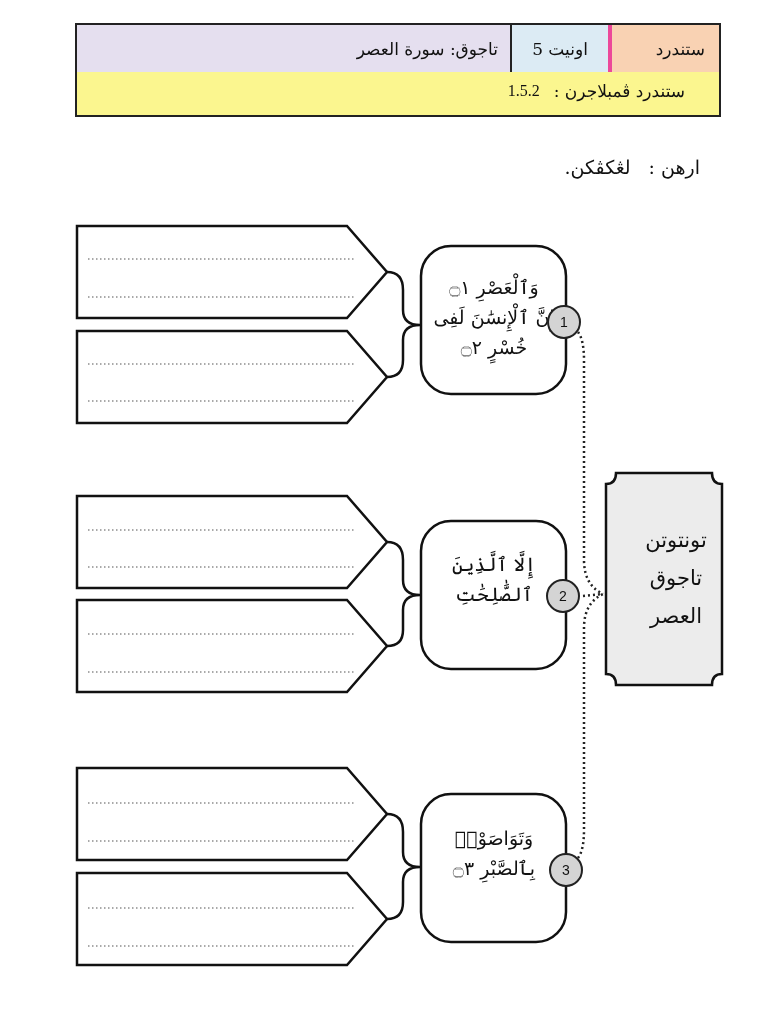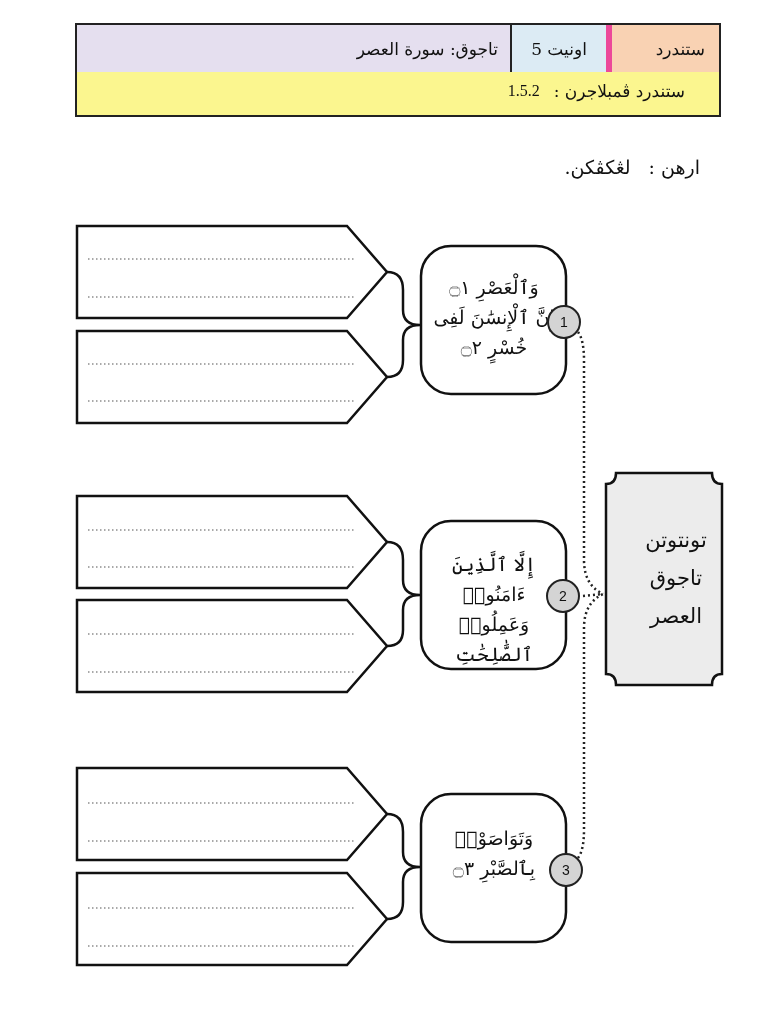--- a/index.html
+++ b/index.html
@@ -2,21 +2,21 @@
 <html><head>
   <meta charset="utf-8">
   <style>
     html, body { margin:0; padding:0; background:#ffffff; }
     body { width:768px; height:1024px; position:relative; overflow:hidden; font-family:"DejaVu Serif", serif; color:#111; }
     .hdr { position:absolute; left:75px; top:23px; width:646px; height:94px; border:2px solid #222; box-sizing:border-box; }
     .hdr-row1 { position:absolute; left:0; top:0; right:0; height:47px; border-bottom:2px solid #222; display:flex; direction:ltr; }
     .hdr-row2 { position:absolute; left:0; top:47px; right:0; bottom:0; background:#fbf68f; }
     .cell { box-sizing:border-box; height:100%; display:flex; align-items:center; font-size:17px; direction:rtl; }
     .cell-topic { background:#e5dfef; flex:1; justify-content:flex-start; padding-right:12px; border-right:2px solid #222; }
-    .cell-unit { background:#dcebf4; width:100px; justify-content:center; border-right:6px solid #ec4899; }
+    .cell-unit { background:#dcebf4; width:100px; justify-content:center; border-right:4px solid #ec4899; }
     .cell-subject { background:#f9d2b3; width:107px; justify-content:flex-start; padding-right:14px; }
     .std { position:absolute; right:34px; top:9px; font-size:17px; direction:rtl; display:flex; gap:14px; align-items:center; }
     .std-code { font-family:Liberation Serif, serif; font-size:16px; }
     .instr { position:absolute; right:68px; top:156px; font-size:19px; direction:rtl; display:flex; gap:18px; }
     svg.canvas { position:absolute; left:0; top:0; }
     .verse { position:absolute; width:134px; text-align:center; direction:rtl; font-size:19px; line-height:30px; font-family:"DejaVu Serif", serif; }
     .num { position:absolute; width:34px; height:34px; border-radius:50%; background:#d4d4d4; border:2px solid #222; box-sizing:border-box; display:flex; align-items:center; justify-content:center; font-family:"Liberation Sans", sans-serif; font-size:14px; }
     .title-box { position:absolute; left:606px; top:472px; width:140px; height:212px; display:flex; flex-direction:column; align-items:center; justify-content:center; direction:rtl; font-size:21px; line-height:38px; }
     .ans-area { position:absolute; left:78px; width:270px; height:84px; }
   </style>
@@ -91,21 +91,20 @@
   <path fill="#ececec" stroke="#111" stroke-width="2.5" d="M616 473 H712 Q712 484 722 484 V674 Q712 674 712 685 H616 Q616 674 606 674 V484 Q616 484 616 473 Z"></path>
 </svg>
 
 <div class="verse" style="left:427px; top:272px;">
   <div>وَٱلْعَصْرِ ۝١</div>
   <div>إِنَّ ٱلْإِنسَٰنَ لَفِى</div>
   <div>خُسْرٍ ۝٢</div>
 </div>
 <div class="verse" style="left:427px; top:549px;">
   <div>إِلَّا ٱلَّذِينَ</div>
-  <div>ءَامَنُوا۟ وَعَمِلُوا۟</div>
   <div>ٱلصَّٰلِحَٰتِ</div>
 </div>
 <div class="verse" style="left:427px; top:823px;">
   <div>وَتَوَاصَوْا۟</div>
   <div>بِٱلصَّبْرِ ۝٣</div>
 </div>
 
 <div class="num" style="left:547px; top:305px;">1</div>
 <div class="num" style="left:546px; top:579px;">2</div>
 <div class="num" style="left:549px; top:853px;">3</div>

